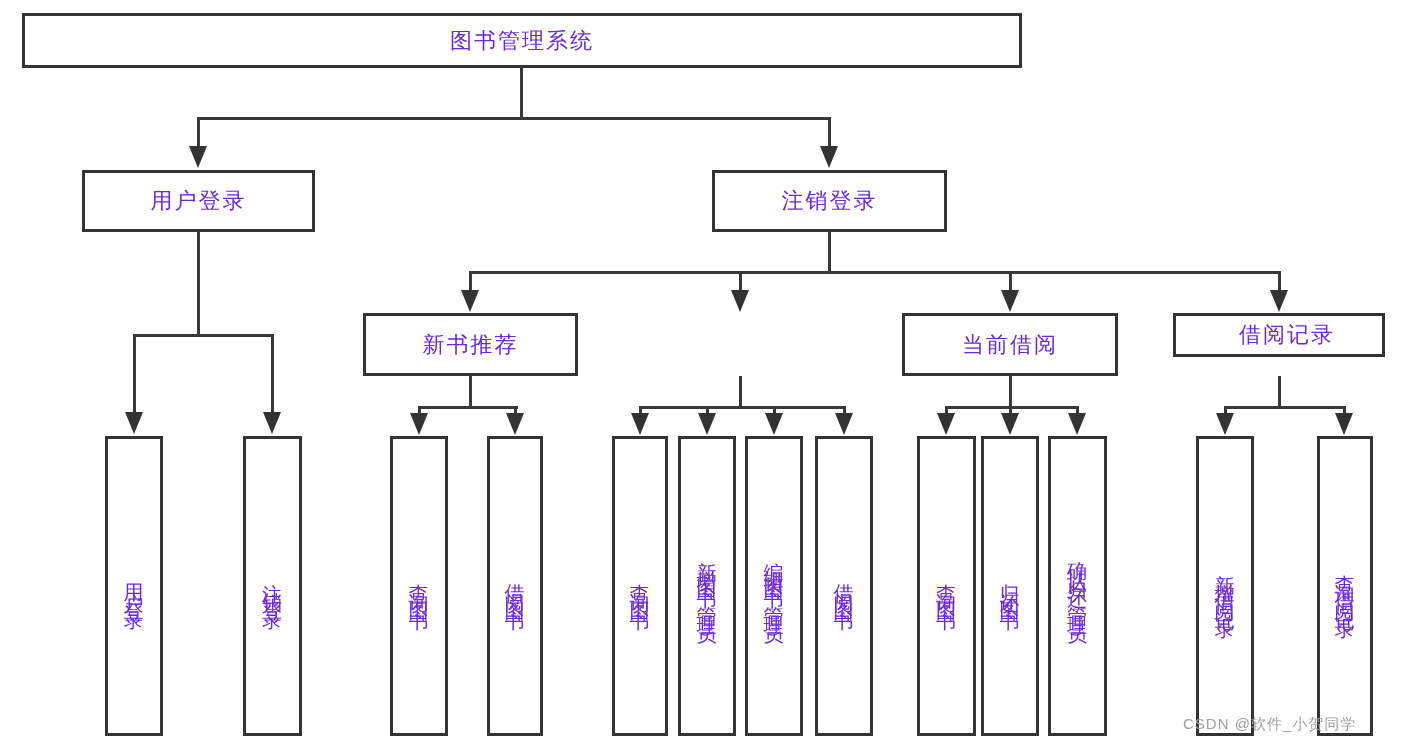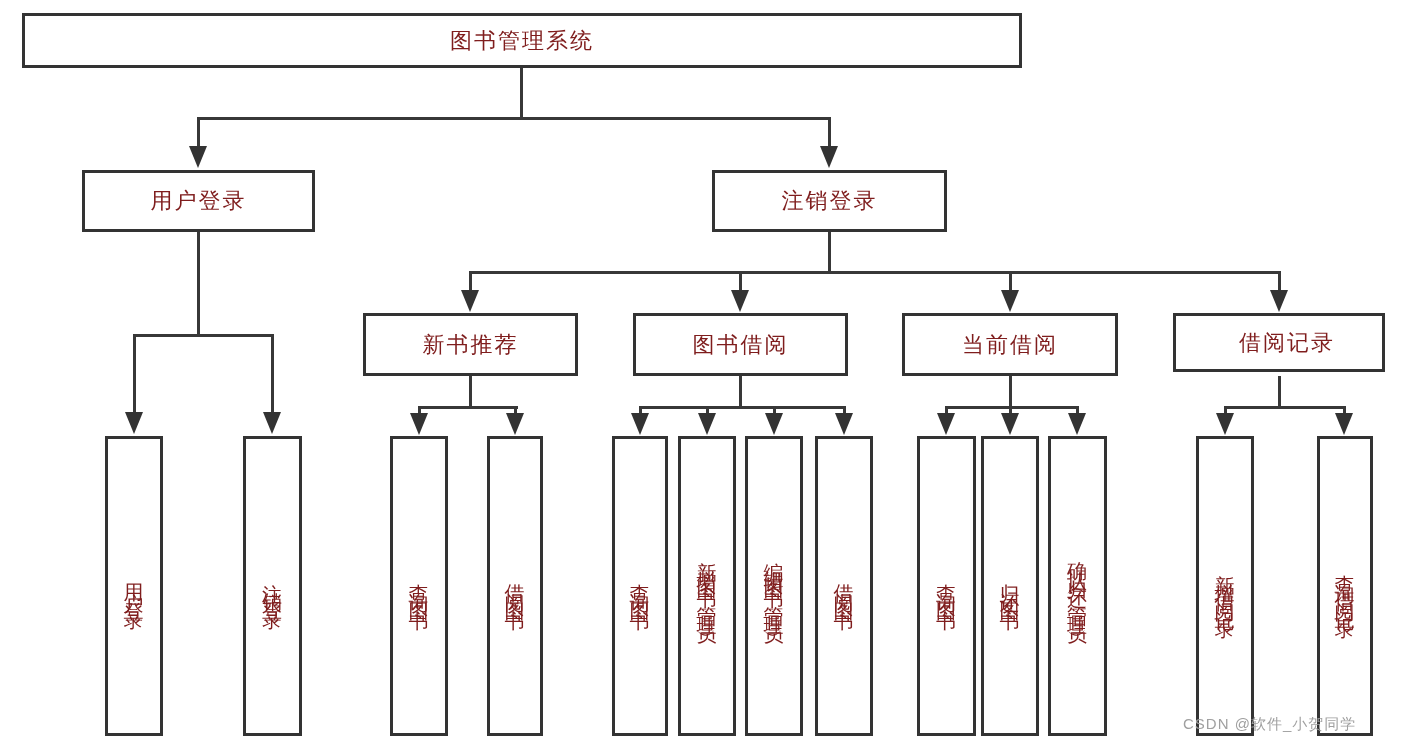--- a/index.html
+++ b/index.html
@@ -9,21 +9,21 @@
     height: 747px;
     background: #ffffff;
     font-family: "Liberation Sans", sans-serif;
     overflow: hidden;
   }
   .box {
     position: absolute;
     box-sizing: border-box;
     border: 3px solid #333333;
     background: #ffffff;
-    color: #7f1d1d;
+    color: #6d28d9;
     display: flex;
     align-items: center;
     justify-content: center;
     font-size: 22px;
     letter-spacing: 2px;
     white-space: nowrap;
   }
   .leaf {
     writing-mode: vertical-rl;
     text-orientation: mixed;
@@ -55,23 +55,22 @@
 <body>
 
 <div class="canvas">
 
   <div class="box" style="left:22px; top:13px; width:1000px; height:55px;">图书管理系统</div>
 
   <div class="box" style="left:82px; top:170px; width:233px; height:62px;">用户登录</div>
   <div class="box" style="left:712px; top:170px; width:235px; height:62px;">注销登录</div>
 
   <div class="box" style="left:363px; top:313px; width:215px; height:63px;">新书推荐</div>
-  <div class="box" style="left:633px; top:313px; width:215px; height:63px;">图书借阅</div>
   <div class="box" style="left:902px; top:313px; width:216px; height:63px;">当前借阅</div>
-  <div class="box" style="left:1173px; top:313px; width:212px; height:59px;padding-left:16px;">借阅记录</div>
+  <div class="box" style="left:1173px; top:313px; width:212px; height:44px;padding-left:16px;">借阅记录</div>
 
   <div class="box leaf" style="left:105px; top:436px; width:58px; height:300px;">用户登录</div>
   <div class="box leaf" style="left:243px; top:436px; width:59px; height:300px;">注销登录</div>
 
   <div class="box leaf" style="left:390px; top:436px; width:58px; height:300px;">查询图书</div>
   <div class="box leaf" style="left:487px; top:436px; width:56px; height:300px;">借阅图书</div>
 
   <div class="box leaf" style="left:612px; top:436px; width:56px; height:300px;">查询图书</div>
   <div class="box leaf" style="left:678px; top:436px; width:58px; height:300px;">新增图书（管理员）</div>
   <div class="box leaf" style="left:745px; top:436px; width:58px; height:300px;">编辑图书（管理员）</div>

